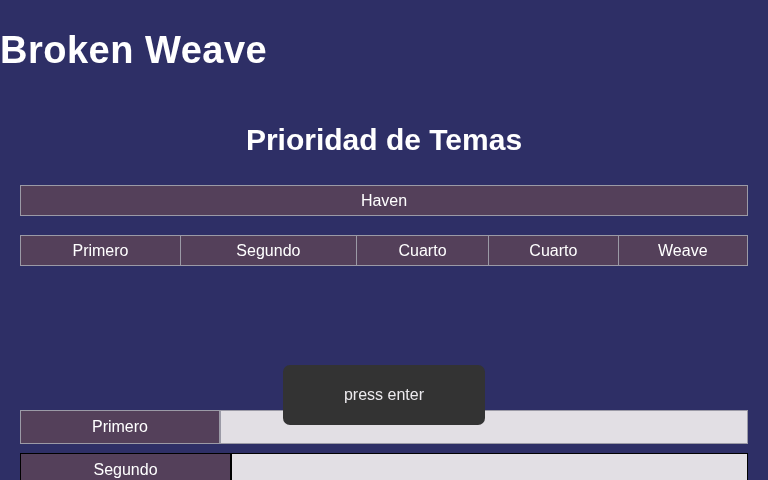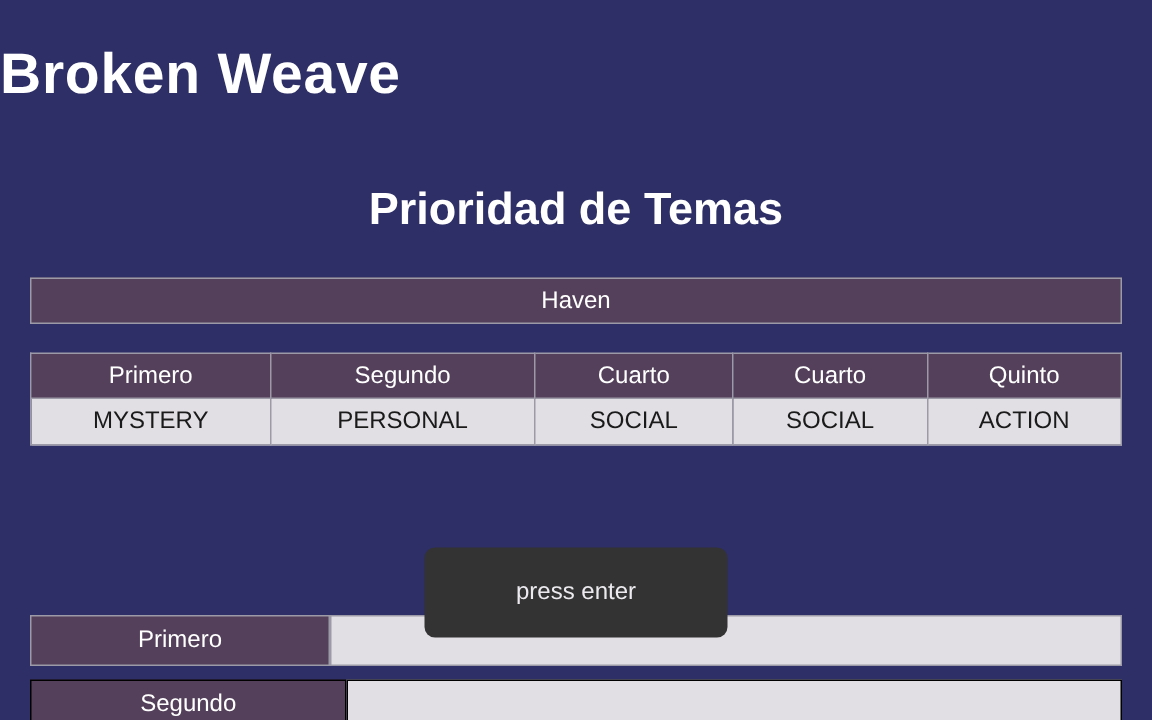--- a/index.html
+++ b/index.html
@@ -167,28 +167,21 @@
 <div id="haven-panel" class="block">
   <div class="hdr-bar">Haven</div>
 </div>
 
 <div id="priority-table">
   <div class="trow">
     <div class="th col-1">Primero</div>
     <div class="th col-2">Segundo</div>
     <div class="th col-3">Cuarto</div>
     <div class="th col-4">Cuarto</div>
-    <div class="th col-5">Quinto</div>
-  </div>
-  <div class="trow">
-    <div class="td col-1">MYSTERY</div>
-    <div class="td col-2">PERSONAL</div>
-    <div class="td col-3">SOCIAL</div>
-    <div class="td col-4">SOCIAL</div>
-    <div class="td col-5">ACTION</div>
+    <div class="th col-5">Weave</div>
   </div>
 </div>
 
 <div id="answer-rows">
   <div class="ans-row row-w1">
     <div class="ans-label">Primero</div>
     <div class="ans-field"></div>
   </div>
   <div class="ans-row row-w2 focused">
     <div class="ans-label">Segundo</div>

